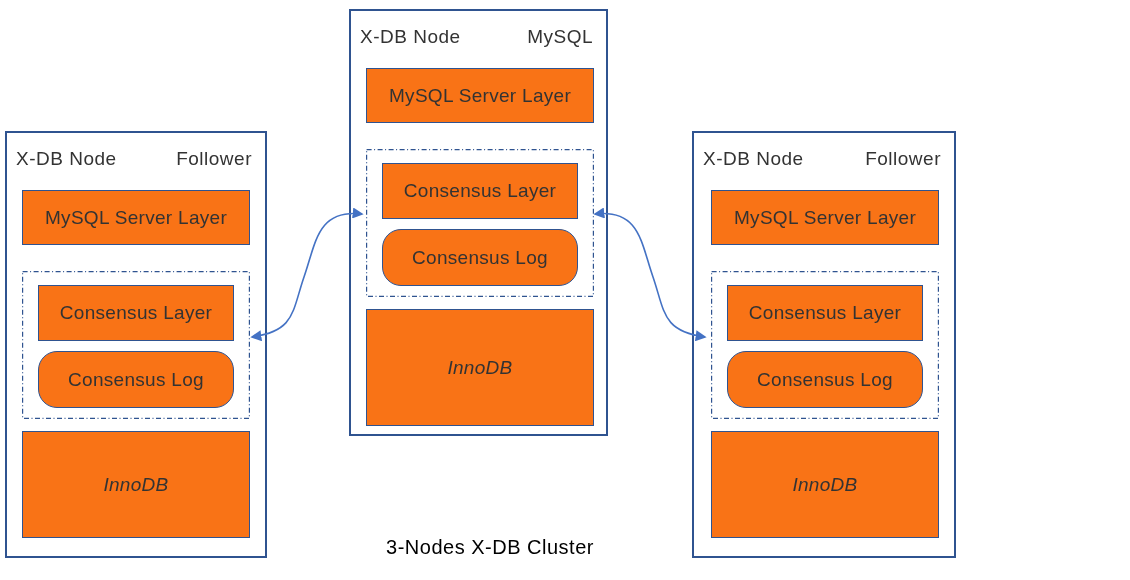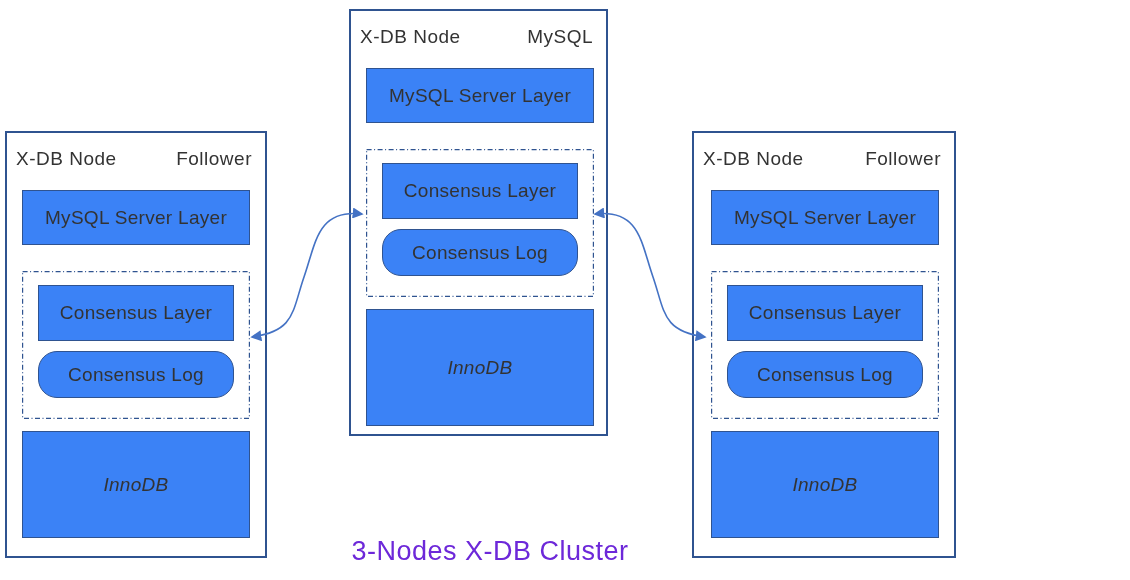--- a/index.html
+++ b/index.html
@@ -43,47 +43,47 @@
   .layer-box {
     position: absolute;
     box-sizing: border-box;
     border: 1px solid #2F5390;
     display: flex;
     align-items: center;
     justify-content: center;
     font-size: 19px;
     color: #333333;
     letter-spacing: 0.3px;
-    background: #3b82f6;
+    background: #f97316;
   }
   .mysql-box   { left: 15px; top: 57px;  width: 228px; height: 55px; }
   .consensus-group {
     position: absolute;
     left: 15px; top: 138px; width: 228px; height: 148px;
   }
   .consensus-group > svg.dashdot-frame {
     position: absolute; left: 0; top: 0; width: 100%; height: 100%;
   }
   .consensus-layer-box { left: 16px; top: 14px; width: 196px; height: 56px; }
-  .consensus-log-box   { left: 16px; top: 80px; width: 196px; height: 47px; border-radius: 19px; }
+  .consensus-log-box   { left: 16px; top: 80px; width: 196px; height: 57px; border-radius: 19px; }
   .innodb-box { left: 15px; top: 298px; width: 228px; height: 107px; font-style: italic; }
   .node.center .innodb-box { height: 117px; }
   #arrow-overlay {
     position: absolute;
     left: 0; top: 0; width: 1130px; height: 580px;
     pointer-events: none;
   }
   #caption {
     position: absolute;
     left: 330px;
     top: 536px;
     width: 320px;
     text-align: center;
-    font-size: 27px;
-    color: #6d28d9;
+    font-size: 20px;
+    color: #000000;
     letter-spacing: 0.5px;
   }
 </style>
 </head>
 <body>
 
 <div id="canvas">
 
   <div class="node" style="left:5px; top:123px; width:262px; height:427px;">
     <div class="node-header">

